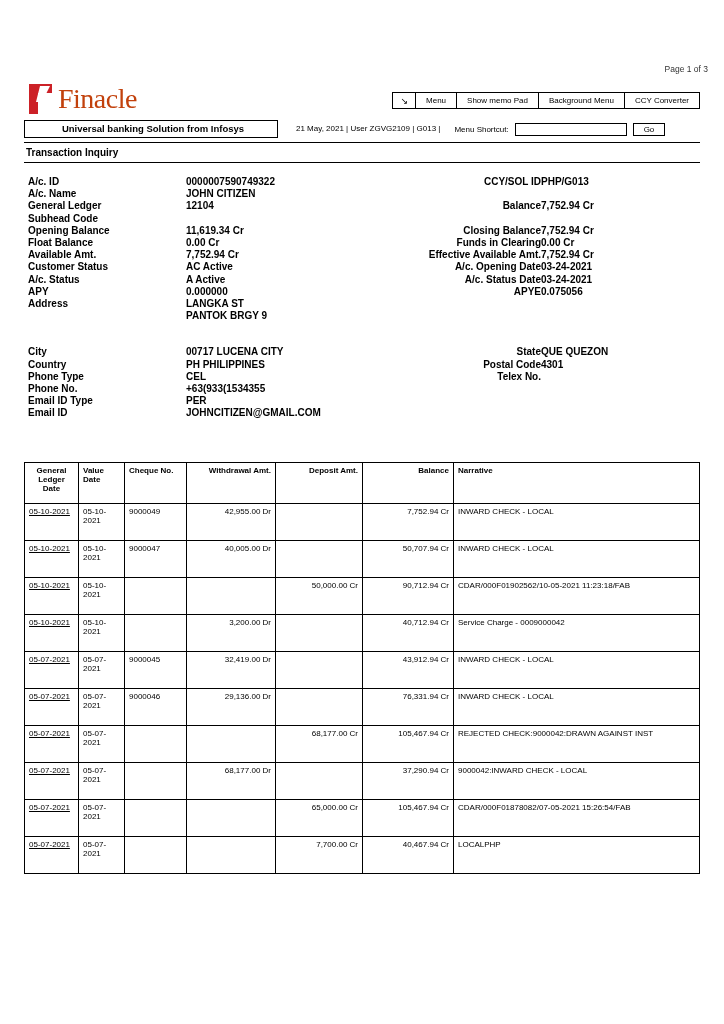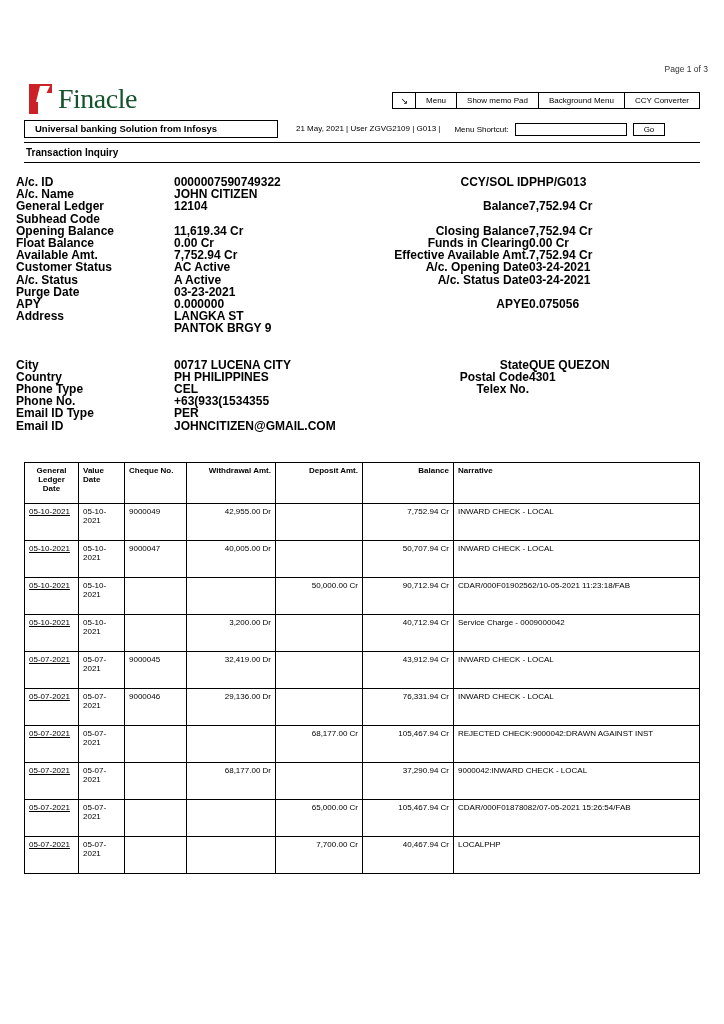--- a/index.html
+++ b/index.html
@@ -50,21 +50,21 @@
   }
   .brand-mark {
     width: 26px;
     height: 30px;
     position: relative;
   }
   .brand-mark svg { display:block; }
   .brand-name {
     font-size: 28px;
     letter-spacing: -0.5px;
-    color: #14532d;
+    color: #c2410c;
     font-family: "Liberation Serif", serif;
     font-weight: normal;
     line-height: 1;
   }
 
   
   .menubar {
     display: flex;
     border: 1px solid #000;
     height: 15px;
@@ -94,20 +94,21 @@
     margin-top: 6px;
     gap: 0;
   }
   .tagline {
     border: 1px solid #000;
     font-weight: bold;
     font-size: 9.5px;
     padding: 2px 6px 3px 10px;
     width: 254px;
     box-sizing: border-box;
+    text-align: center;
   }
   .session-info {
     font-size: 8px;
     padding: 4px 0 0 18px;
     white-space: nowrap;
   }
   .shortcut-wrap {
     display: flex;
     align-items: center;
     gap: 6px;
@@ -139,24 +140,24 @@
     padding-left: 2px;
   }
   .hr-line2 {
     border-top: 1px solid #000;
     margin-top: 4px;
   }
 
   
   .detail-block {
     position: absolute;
-    left: 16px;
+    left: 28px;
     top: 176px;
     width: 676px;
-    font-size: 12px;
+    font-size: 10px;
   }
   .det-row {
     display: flex;
     line-height: 12.2px;
   }
   .c1 { width: 158px; font-weight: bold; }
   .c2 { width: 190px; }
   .c3 { width: 165px; font-weight: bold; text-align: right; }
   .c4 { width: 150px; font-weight: bold; }
   .det-row .c2 { font-weight: bold; }
@@ -291,26 +292,20 @@
       <div class="c3">A/c. Opening Date</div>
       <div class="c4">03-24-2021</div>
     </div>
     <div class="det-row">
       <div class="c1">A/c. Status</div>
       <div class="c2">A Active</div>
       <div class="c3">A/c. Status Date</div>
       <div class="c4">03-24-2021</div>
     </div>
     <div class="det-row">
-      <div class="c1">Purge Date</div>
-      <div class="c2">03-23-2021</div>
-      <div class="c3"></div>
-      <div class="c4"></div>
-    </div>
-    <div class="det-row">
       <div class="c1">APY</div>
       <div class="c2">0.000000</div>
       <div class="c3">APYE</div>
       <div class="c4">0.075056</div>
     </div>
     <div class="det-row">
       <div class="c1">Address</div>
       <div class="c2">LANGKA ST</div>
       <div class="c3"></div>
       <div class="c4"></div>

